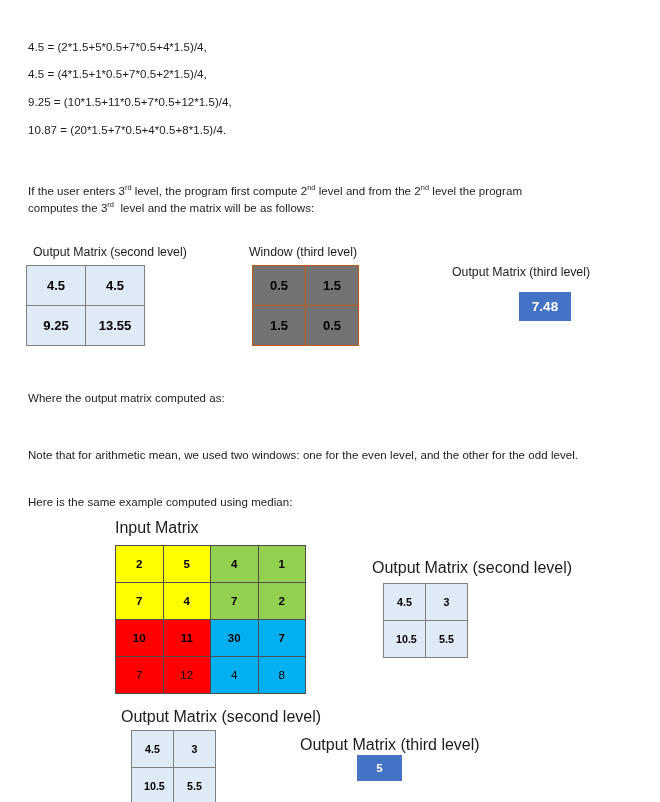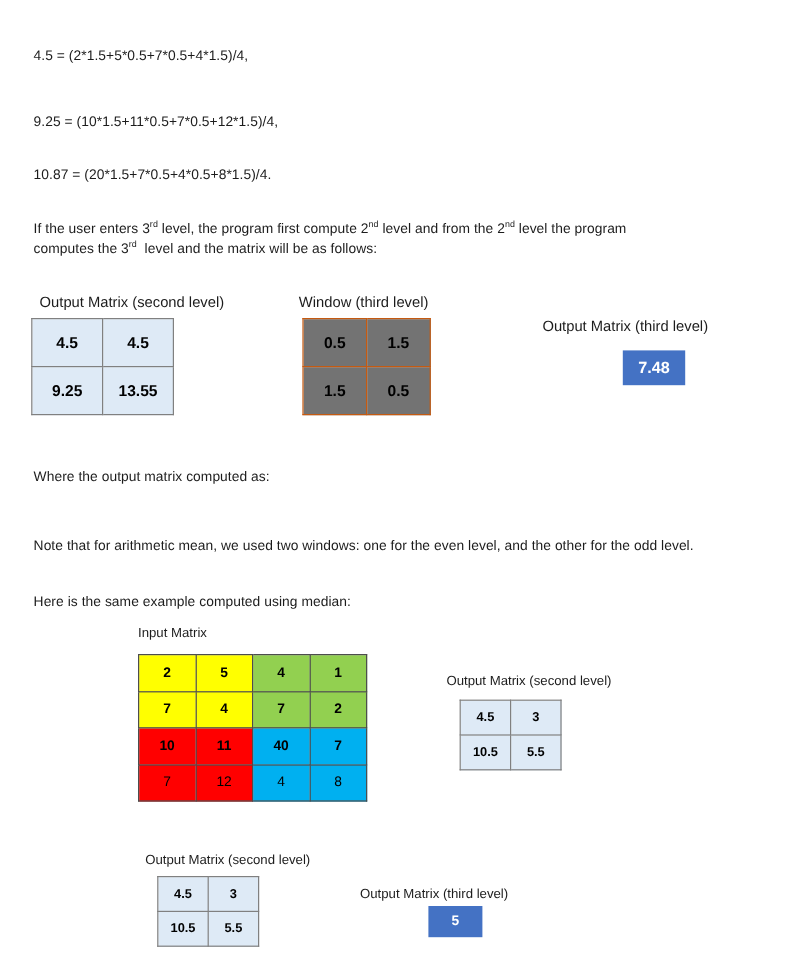--- a/index.html
+++ b/index.html
@@ -34,37 +34,37 @@
   
   .caption {
     position: absolute;
     font-size: 12.3px;
     line-height: 16px;
     color: #1c1c1c;
     white-space: nowrap;
   }
   .caption-sm {
     position: absolute;
-    font-size: 11px;
+    font-size: 16px;
     line-height: 14px;
     color: #1c1c1c;
     white-space: nowrap;
   }
 
   
   .matrix {
     position: absolute;
     border-collapse: collapse;
     table-layout: fixed;
   }
   .matrix td {
     text-align: center;
     vertical-align: middle;
     font-weight: bold;
-    padding: 0;
+    padding: 12px;
   }
 
   
   .m-light { border: 1px solid #808080; }
   .m-light td {
     background: #deeaf6;
     border: 1px solid #808080;
     color: #000000;
   }
 
@@ -97,21 +97,21 @@
     display: flex;
     align-items: center;
     justify-content: center;
   }
 
   
   #p-intro      { left: 28px;  top: 13px;  width: 600px; }
   #p-eq1        { left: 28px;  top: 39px;  width: 600px; }
   #p-eq2        { left: 28px;  top: 66px;  width: 600px; }
   #p-eq3        { left: 28px;  top: 94px;  width: 600px; }
-  #p-eq4        { left: 28px;  top: 122px; width: 600px; margin-top: 16px; }
+  #p-eq4        { left: 28px;  top: 122px; width: 600px; }
   #p-third      { left: 28px;  top: 183px; width: 600px; }
   #p-where2     { left: 28px;  top: 390px; width: 600px; }
   #p-eq5        { left: 28px;  top: 415px; width: 600px; }
   #p-note       { left: 28px;  top: 447px; width: 600px; }
   #p-median     { left: 28px;  top: 494px; width: 600px; }
 
   #cap-out2     { left: 33px;  top: 244px; }
   #cap-window   { left: 249px; top: 244px; }
   #cap-out3     { left: 452px; top: 264px; }
   #cap-input    { left: 115px; top: 521px; }
@@ -139,20 +139,21 @@
   #box-out3b    { left: 357px; top: 755px; width: 45px; height: 26px; font-size: 11.5px; }
 </style>
 </head>
 <body>
 
 <div class="page">
 
 
   <div class="para" id="p-eq1">4.5 = (2*1.5+5*0.5+7*0.5+4*1.5)/4,</div>
 
+  <div class="para" id="p-eq2">4.5 = (4*1.5+1*0.5+7*0.5+2*1.5)/4,</div>
 
   <div class="para" id="p-eq3">9.25 = (10*1.5+11*0.5+7*0.5+12*1.5)/4,</div>
 
   <div class="para" id="p-eq4">10.87 = (20*1.5+7*0.5+4*0.5+8*1.5)/4.</div>
 
   <div class="para" id="p-third"><span>If the user enters 3</span><sup>rd</sup><span> level, the program first compute 2</span><sup>nd</sup><span> level and from the 2</span><sup>nd</sup><span> level the program</span><br><span>computes the 3</span><sup>rd</sup><span>  level and the matrix will be as follows:</span></div>
 
   <div class="para" id="p-where2">Where the output matrix computed as:</div>
 
 
@@ -212,21 +213,21 @@
         </tr>
         <tr>
           <td class="c-yellow">7</td>
           <td class="c-yellow">4</td>
           <td class="c-green">7</td>
           <td class="c-green">2</td>
         </tr>
         <tr>
           <td class="c-red">10</td>
           <td class="c-red">11</td>
-          <td class="c-cyan">40</td>
+          <td class="c-cyan">30</td>
           <td class="c-cyan">7</td>
         </tr>
         <tr>
           <td class="c-red plain">7</td>
           <td class="c-red plain">12</td>
           <td class="c-cyan plain">4</td>
           <td class="c-cyan plain">8</td>
         </tr>
       </tbody>
     </table>

